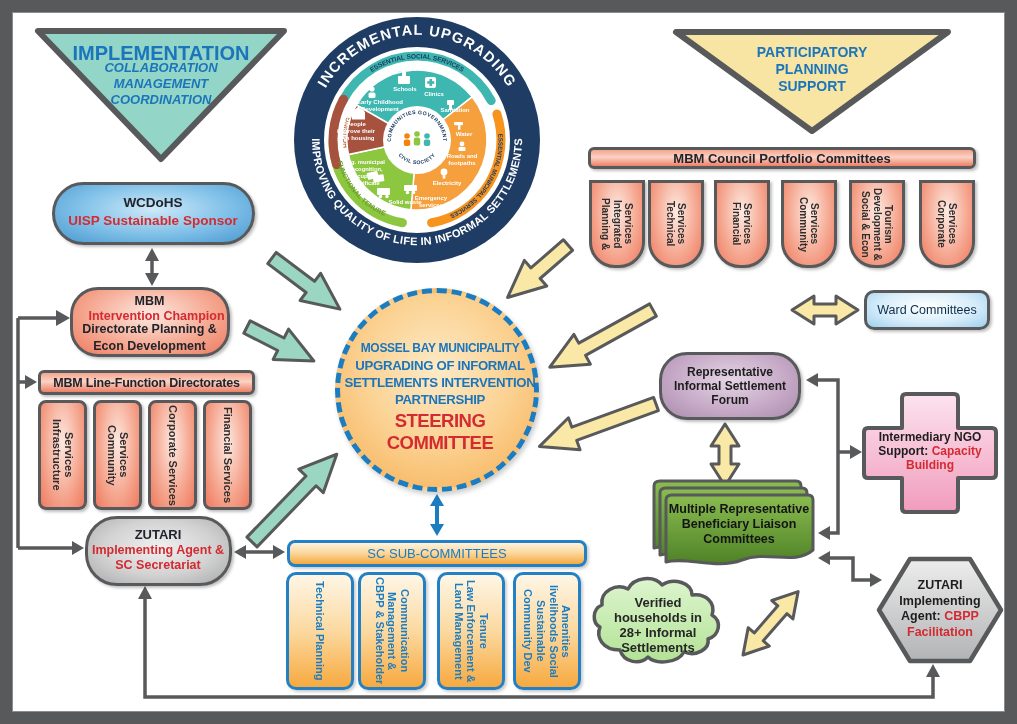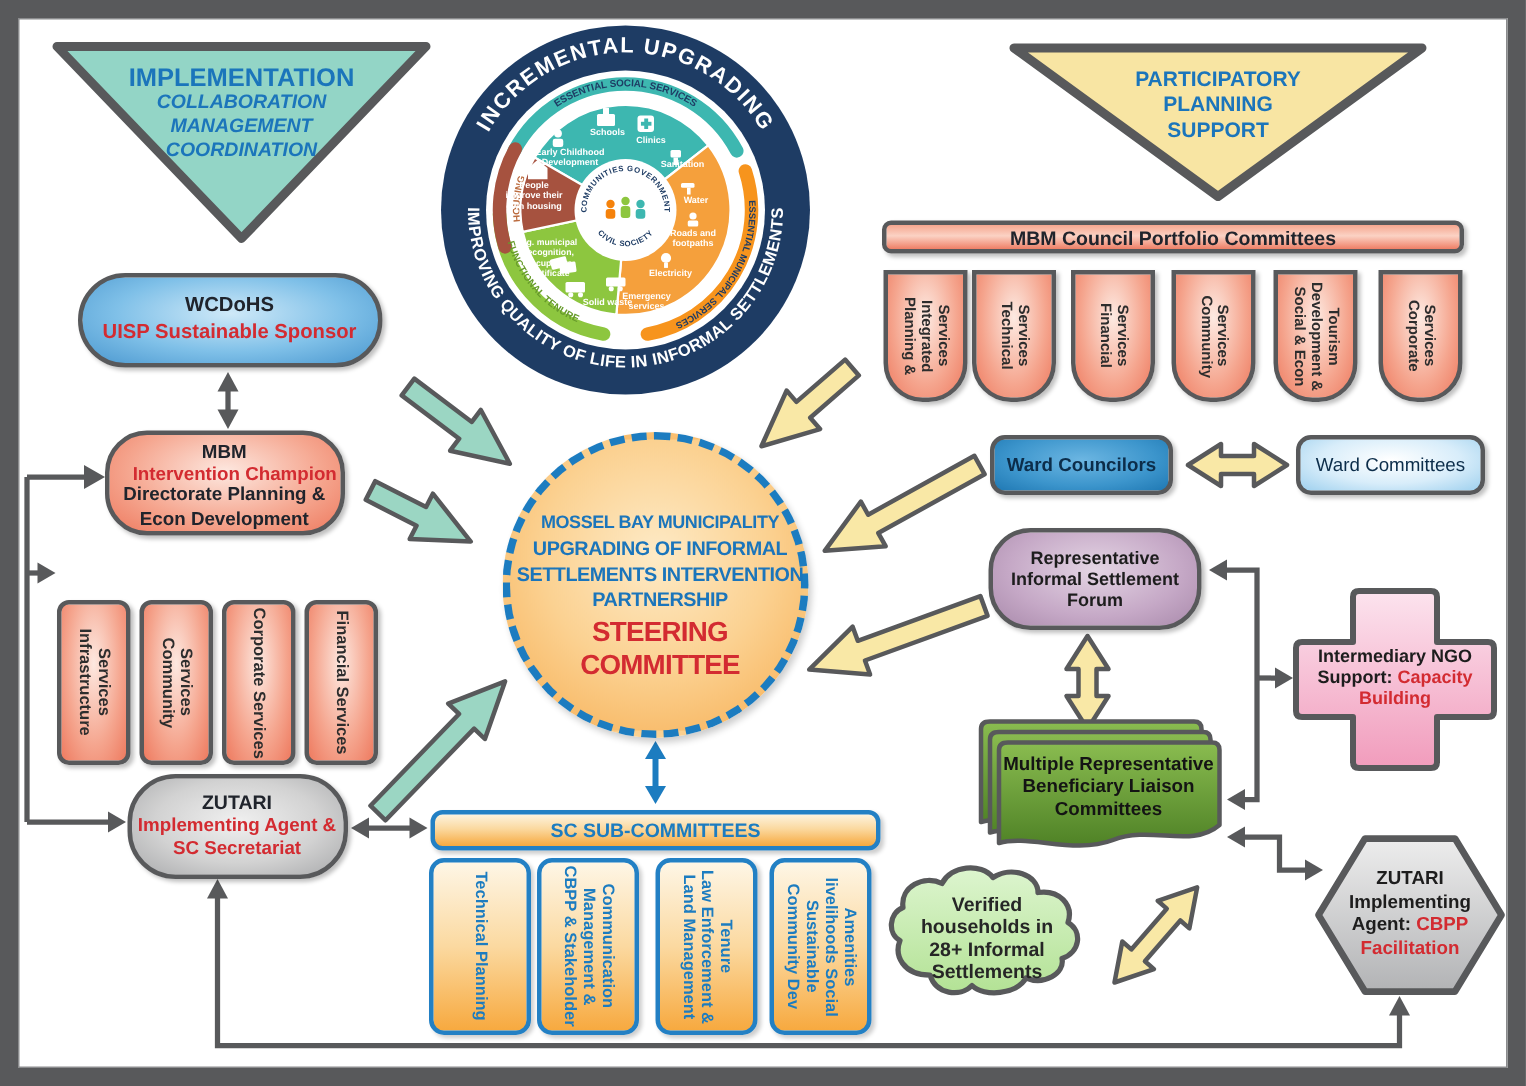--- a/index.html
+++ b/index.html
@@ -135,21 +135,21 @@
 
     <g>
       <path transform="translate(590,575)" fill="url(#gCloud)" stroke="#58595b" stroke-width="3.5" stroke-linejoin="round" d="M30,75 C12,75 6,62 10,52 C2,48 2,34 12,30 C10,16 26,8 38,14 C44,2 64,0 72,10 C84,2 102,8 102,20 C116,18 126,28 122,40 C132,46 130,60 118,64 C120,74 106,82 94,77 C88,88 66,90 58,82 C50,90 34,88 30,75 Z"></path>
     </g>
 
     <g>
       <polygon transform="translate(874,554)" points="36,5 96,5 127,56 96,107 36,107 5,56" fill="url(#gHex)" stroke="#58595b" stroke-width="4.5" stroke-linejoin="round"></polygon>
     </g>
   </svg>
 
-  <div class="txt blutx" style="left:60px;top:42px;width:202px;font-size:17px;">IMPLEMENTATION</div>
+  <div class="txt blutx" style="left:60px;top:42px;width:202px;font-size:20px;">IMPLEMENTATION</div>
   <div class="txt blutx" style="left:60px;top:60px;width:202px;font-size:13px;font-style:italic;">COLLABORATION</div>
   <div class="txt blutx" style="left:60px;top:92px;width:202px;font-size:13px;font-style:italic;">COORDINATION</div>
   <div class="txt blutx" style="left:60px;top:76px;width:202px;font-size:13px;font-style:italic;">MANAGEMENT</div>
 
   <div class="txt blutx" style="left:722px;top:44px;width:180px;font-size:14px;">PARTICIPATORY</div>
   <div class="txt blutx" style="left:722px;top:61px;width:180px;font-size:14px;">PLANNING</div>
   <div class="txt blutx" style="left:722px;top:78px;width:180px;font-size:14px;">SUPPORT</div>
 
   <div class="el" style="left:292px;top:15px;width:250px;height:250px;">
     <svg width="250" height="250" viewBox="0 0 250 250">
@@ -283,20 +283,23 @@
     <div class="txt redtx" style="left:0;top:28px;width:196px;font-size:13.5px;">UISP Sustainable Sponsor</div>
   </div>
 
   <div class="el gbox stadium salmon-box" style="left:70px;top:287px;width:160px;height:70px;border-radius:28px;">
     <div class="txt navy" style="left:0;top:4px;width:153px;font-size:12.5px;">MBM</div>
     <div class="txt redtx" style="left:0;top:19px;width:167px;font-size:12.5px;">Intervention Champion</div>
     <div class="txt navy" style="left:0;top:32px;width:153px;font-size:12.5px;">Directorate Planning &amp;</div>
     <div class="txt navy" style="left:0;top:49px;width:153px;font-size:12.5px;">Econ Development</div>
   </div>
 
+  <div class="el gbox r6 salmon-head" style="left:38px;top:370px;width:217px;height:25px;display:flex;align-items:center;justify-content:center;">
+    <span class="navy" style="font-size:12.5px;font-weight:bold;letter-spacing:-0.2px;">MBM Line-Function Directorates</span>
+  </div>
 
   <div class="el vbox salmon-box" style="left:38px;top:400px;width:49px;height:110px;">
       <span style="font-size:11px;">Infrastructure Services</span>
     </div>
   <div class="el vbox salmon-box" style="left:93px;top:400px;width:49px;height:110px;">
       <span style="font-size:11px;">Community Services</span>
     </div>
   <div class="el vbox salmon-box" style="left:148px;top:400px;width:49px;height:110px;">
       <span style="font-size:11px;">Corporate Services</span>
     </div>
@@ -312,21 +315,21 @@
 
   <div class="el circle-steer" style="left:335px;top:288px;width:204px;height:204px;">
     <div class="txt blutx" style="left:2px;top:48px;width:196px;font-size:12px;letter-spacing:-0.3px;">MOSSEL BAY MUNICIPALITY</div>
     <div class="txt blutx" style="left:2px;top:65px;width:196px;font-size:13.2px;letter-spacing:-0.3px;">UPGRADING OF INFORMAL</div>
     <div class="txt blutx" style="left:2px;top:82px;width:196px;font-size:13.2px;letter-spacing:-0.3px;">SETTLEMENTS INTERVENTION</div>
     <div class="txt blutx" style="left:2px;top:99px;width:196px;font-size:13.2px;letter-spacing:-0.3px;">PARTNERSHIP</div>
     <div class="txt redtx" style="left:0px;top:117px;width:200px;font-size:18.5px;letter-spacing:-0.5px;">STEERING COMMITTEE</div>
   </div>
 
   <div class="el orange-bar" style="left:287px;top:540px;width:300px;height:27px;display:flex;align-items:center;justify-content:center;">
-    <span style="color:#1c7cc0;font-weight:bold;font-size:13px;">SC SUB-COMMITTEES</span>
+    <span style="color:#1c7cc0;font-weight:normal;font-size:13px;">SC SUB-COMMITTEES</span>
   </div>
   <div class="el vbox-o" style="left:286px;top:572px;width:68px;height:118px;">
       <span style="font-size:11px;">Technical Planning</span>
     </div>
   <div class="el vbox-o" style="left:358px;top:572px;width:68px;height:118px;">
       <span style="font-size:11px;">CBPP &amp; Stakeholder Management &amp; Communication</span>
     </div>
   <div class="el vbox-o" style="left:437px;top:572px;width:68px;height:118px;">
       <span style="font-size:11px;">Land Management Law Enforcement &amp; Tenure</span>
     </div>
@@ -349,23 +352,20 @@
   <div class="el vbox arch" style="left:781px;top:180px;width:56px;height:88px;">
       <span style="font-size:10px;">Community Services</span>
     </div>
   <div class="el vbox arch" style="left:849px;top:180px;width:56px;height:88px;">
       <span style="font-size:10px;">Social &amp; Econ Development &amp; Tourism</span>
     </div>
   <div class="el vbox arch" style="left:919px;top:180px;width:56px;height:88px;">
       <span style="font-size:10px;">Corporate Services</span>
     </div>
 
-  <div class="el gbox r10 councilors" style="left:660px;top:290px;width:122px;height:40px;display:flex;align-items:center;justify-content:center;">
-    <span style="color:#0c2d4a;font-weight:bold;font-size:12.5px;">Ward Councilors</span>
-  </div>
   <div class="el gbox r10 committees" style="left:864px;top:290px;width:126px;height:40px;display:flex;align-items:center;justify-content:center;">
     <span style="color:#0c2d4a;font-weight:normal;font-size:12.5px;">Ward Committees</span>
   </div>
 
   <div class="el gbox r6 forumbg" style="left:659px;top:352px;width:142px;height:68px;display:flex;align-items:center;justify-content:center;">
     <span style="color:#1d1d1d;font-weight:bold;font-size:12px;text-align:center;width:134px;">Representative Informal Settlement Forum</span>
   </div>
 
   <div class="txt" style="left:870px;top:430px;width:120px;font-size:12px;color:#1d1d1d;">
     <span>Intermediary NGO Support:</span>

